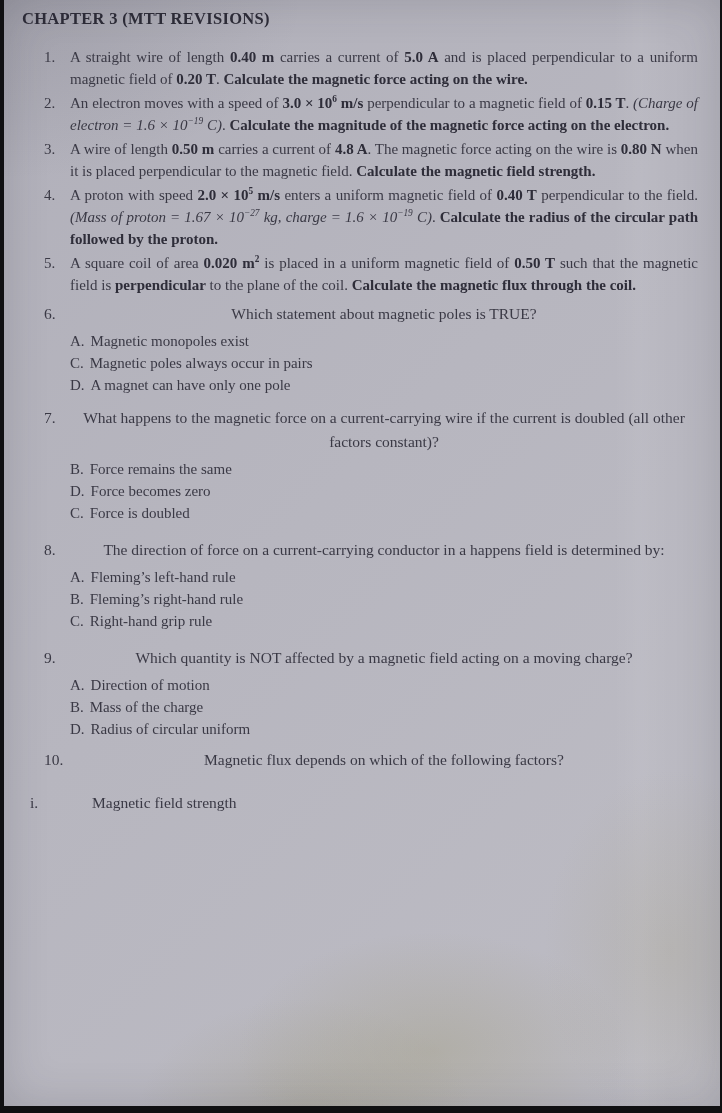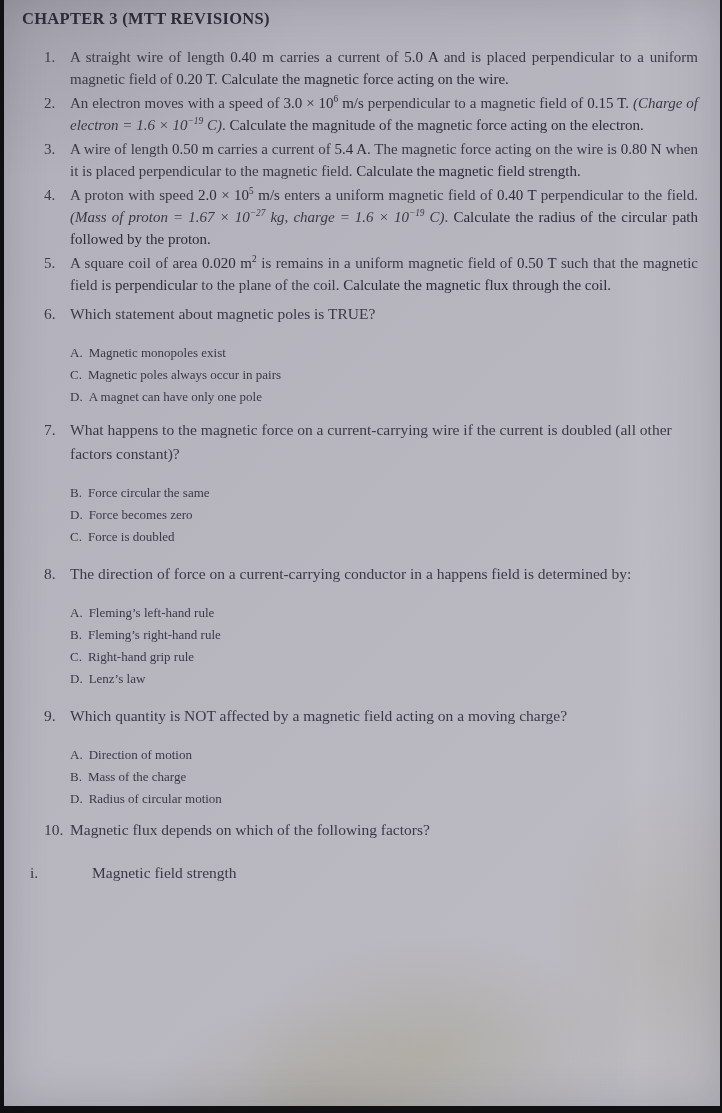--- a/index.html
+++ b/index.html
@@ -32,28 +32,28 @@
     line-height:22px;
   }
   .qblock{margin-bottom:2px;}
   .qblock:nth-child(6){margin-top:6px;}
   .qblock:nth-child(7){margin-top:10px;}
   .qblock:nth-child(8){margin-top:14px;}
   .qblock:nth-child(9){margin-top:14px;}
   .qblock:nth-child(10){margin-top:8px;}
   .qrow{display:flex;align-items:flex-start;}
   .qnum{flex:0 0 26px;}
-  .qbody{flex:1;}
+  .qbody{flex:1;text-align:center;}
   .qblock:not(.mcq) .qbody{text-align:justify;}
   .mcq{font-size:15.5px;}
   .mcq .qrow{line-height:24px;}
-  .options{margin:16px 0 2px 26px;font-size:13px;line-height:22px;}
+  .options{margin:4px 0 2px 26px;font-size:15px;line-height:22px;}
   .option{margin-bottom:0;}
   .olabel{margin-right:6px;}
-  .b{font-weight:400;color:#2e2d39;}
+  .b{font-weight:700;color:#2e2d39;}
   .i{font-style:italic;}
   sup{font-size:0.62em;line-height:0;}
   .subitem{display:flex;margin-left:-14px;margin-top:20px;font-size:15.5px;line-height:22px;}
   .silabel{flex:0 0 62px;}
 </style>
 </head>
 <body>
 
 <div class="page">
   <h1 class="title">CHAPTER 3 (MTT REVISIONS)</h1>
@@ -66,78 +66,77 @@
       </div>
       <div class="qblock">
         <div class="qrow">
           <span class="qnum">2.</span>
           <div class="qbody"><span>An electron moves with a speed of </span><span class="b">3.0 × 10</span><sup class="b">6</sup><span class="b"> m/s</span><span> perpendicular to a magnetic field of </span><span class="b">0.15 T</span><span>. </span><span class="i">(Charge of electron = 1.6 × 10</span><sup class="i">−19</sup><span class="i"> C)</span><span>. </span><span class="b">Calculate the magnitude of the magnetic force acting on the electron.</span></div>
         </div>
       </div>
       <div class="qblock">
         <div class="qrow">
           <span class="qnum">3.</span>
-          <div class="qbody"><span>A wire of length </span><span class="b">0.50 m</span><span> carries a current of </span><span class="b">5.4 A</span><span>. The magnetic force acting on the wire is </span><span class="b">0.80 N</span><span> when it is placed perpendicular to the magnetic field. </span><span class="b">Calculate the magnetic field strength.</span></div>
+          <div class="qbody"><span>A wire of length </span><span class="b">0.50 m</span><span> carries a current of </span><span class="b">4.8 A</span><span>. The magnetic force acting on the wire is </span><span class="b">0.80 N</span><span> when it is placed perpendicular to the magnetic field. </span><span class="b">Calculate the magnetic field strength.</span></div>
         </div>
       </div>
       <div class="qblock">
         <div class="qrow">
           <span class="qnum">4.</span>
           <div class="qbody"><span>A proton with speed </span><span class="b">2.0 × 10</span><sup class="b">5</sup><span class="b"> m/s</span><span> enters a uniform magnetic field of </span><span class="b">0.40 T</span><span> perpendicular to the field. </span><span class="i">(Mass of proton = 1.67 × 10</span><sup class="i">−27</sup><span class="i"> kg, charge = 1.6 × 10</span><sup class="i">−19</sup><span class="i"> C)</span><span>. </span><span class="b">Calculate the radius of the circular path followed by the proton.</span></div>
         </div>
       </div>
       <div class="qblock">
         <div class="qrow">
           <span class="qnum">5.</span>
-          <div class="qbody"><span>A square coil of area </span><span class="b">0.020 m</span><sup class="b">2</sup><span> is remains in a uniform magnetic field of </span><span class="b">0.50 T</span><span> such that the magnetic field is </span><span class="b">perpendicular</span><span> to the plane of the coil. </span><span class="b">Calculate the magnetic flux through the coil.</span></div>
+          <div class="qbody"><span>A square coil of area </span><span class="b">0.020 m</span><sup class="b">2</sup><span> is placed in a uniform magnetic field of </span><span class="b">0.50 T</span><span> such that the magnetic field is </span><span class="b">perpendicular</span><span> to the plane of the coil. </span><span class="b">Calculate the magnetic flux through the coil.</span></div>
         </div>
       </div>
       <div class="qblock mcq">
         <div class="qrow">
           <span class="qnum">6.</span>
           <div class="qbody"><span>Which statement about magnetic poles is TRUE?</span></div>
         </div>
         <div class="options">
           <div class="option"><span class="olabel">A.</span><span class="otext">Magnetic monopoles exist</span></div>
           <div class="option"><span class="olabel">C.</span><span class="otext">Magnetic poles always occur in pairs</span></div>
           <div class="option"><span class="olabel">D.</span><span class="otext">A magnet can have only one pole</span></div>
         </div>
       </div>
       <div class="qblock mcq">
         <div class="qrow">
           <span class="qnum">7.</span>
           <div class="qbody"><span>What happens to the magnetic force on a current-carrying wire if the current is doubled (all other factors constant)?</span></div>
         </div>
         <div class="options">
-          <div class="option"><span class="olabel">B.</span><span class="otext">Force circular the same</span></div>
+          <div class="option"><span class="olabel">B.</span><span class="otext">Force remains the same</span></div>
           <div class="option"><span class="olabel">D.</span><span class="otext">Force becomes zero</span></div>
           <div class="option"><span class="olabel">C.</span><span class="otext">Force is doubled</span></div>
         </div>
       </div>
       <div class="qblock mcq">
         <div class="qrow">
           <span class="qnum">8.</span>
           <div class="qbody"><span>The direction of force on a current-carrying conductor in a happens field is determined by:</span></div>
         </div>
         <div class="options">
           <div class="option"><span class="olabel">A.</span><span class="otext">Fleming’s left-hand rule</span></div>
           <div class="option"><span class="olabel">B.</span><span class="otext">Fleming’s right-hand rule</span></div>
           <div class="option"><span class="olabel">C.</span><span class="otext">Right-hand grip rule</span></div>
-          <div class="option"><span class="olabel">D.</span><span class="otext">Lenz’s law</span></div>
         </div>
       </div>
       <div class="qblock mcq">
         <div class="qrow">
           <span class="qnum">9.</span>
           <div class="qbody"><span>Which quantity is NOT affected by a magnetic field acting on a moving charge?</span></div>
         </div>
         <div class="options">
           <div class="option"><span class="olabel">A.</span><span class="otext">Direction of motion</span></div>
           <div class="option"><span class="olabel">B.</span><span class="otext">Mass of the charge</span></div>
-          <div class="option"><span class="olabel">D.</span><span class="otext">Radius of circular motion</span></div>
+          <div class="option"><span class="olabel">D.</span><span class="otext">Radius of circular uniform</span></div>
         </div>
       </div>
       <div class="qblock mcq">
         <div class="qrow">
           <span class="qnum">10.</span>
           <div class="qbody"><span>Magnetic flux depends on which of the following factors?</span></div>
         </div>
         <div class="subitem">
           <span class="silabel">i.</span>
           <span class="sitext">Magnetic field strength</span>

